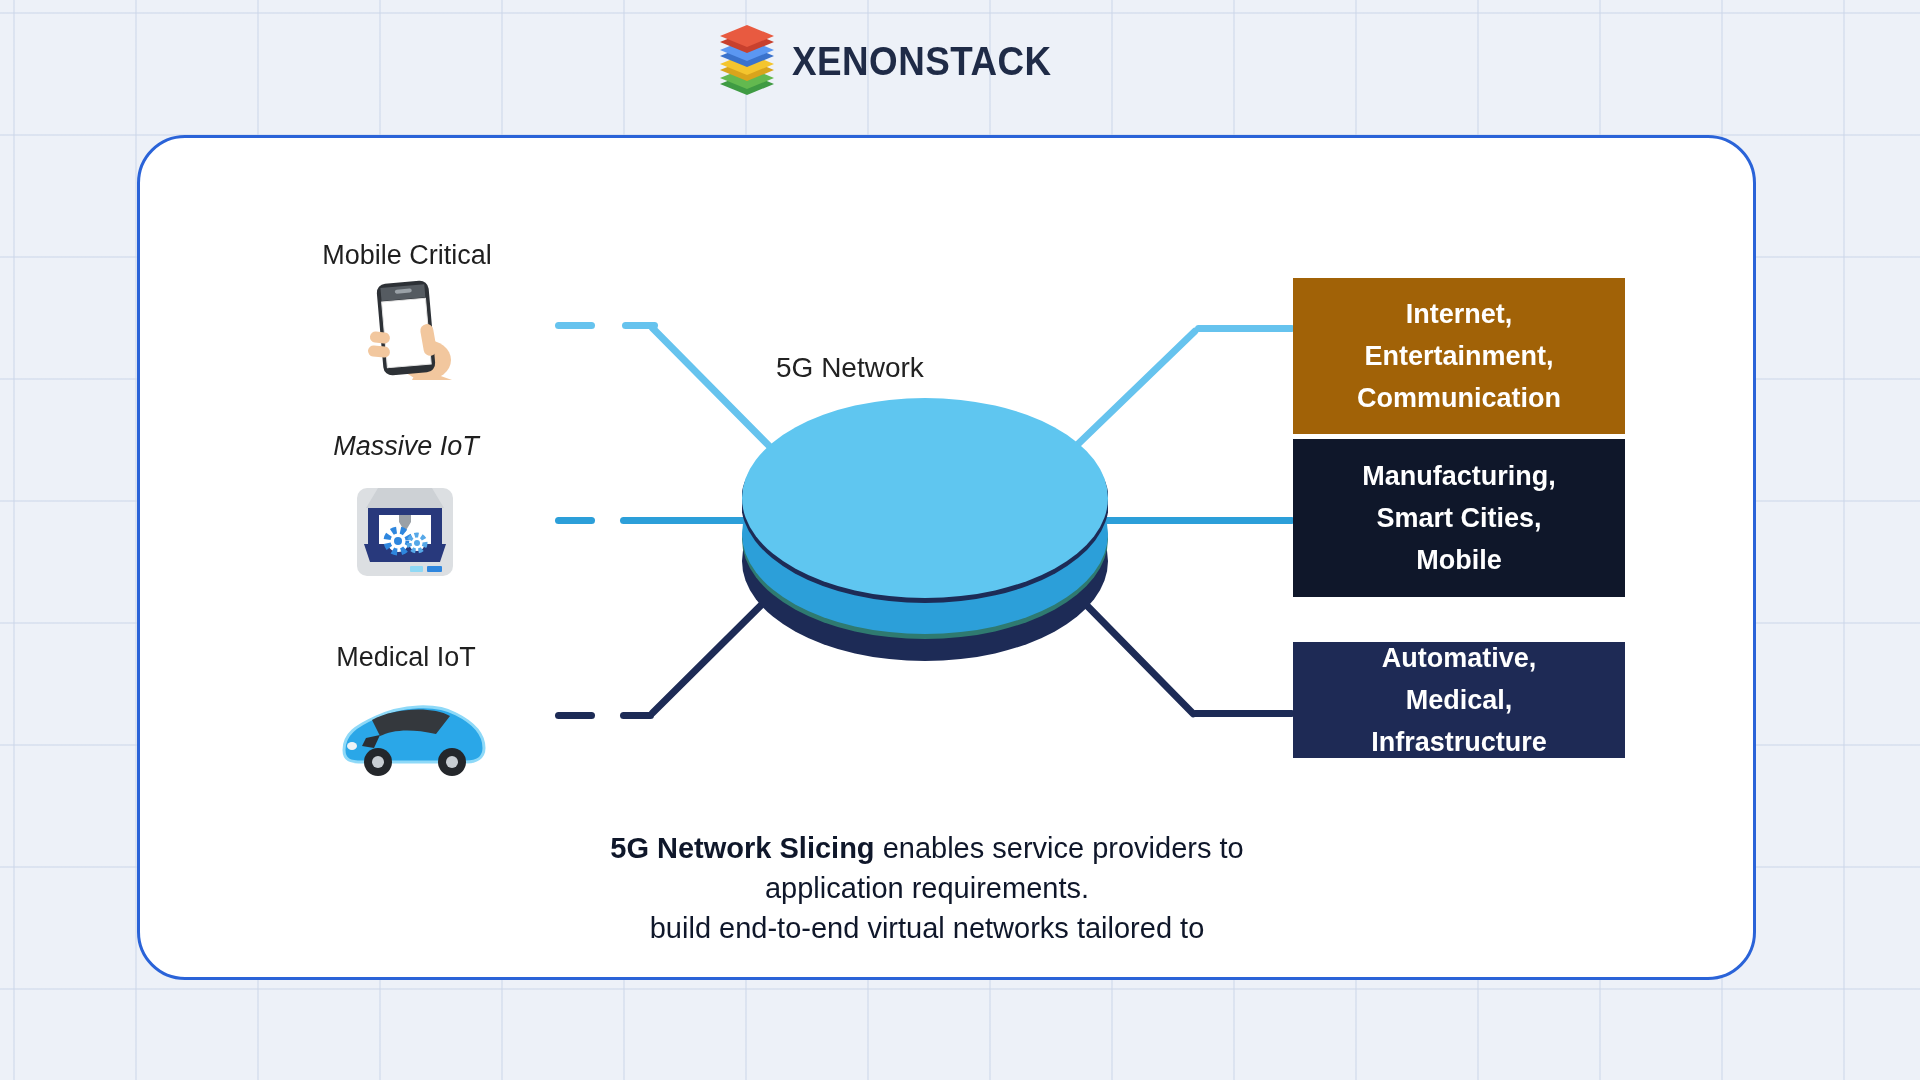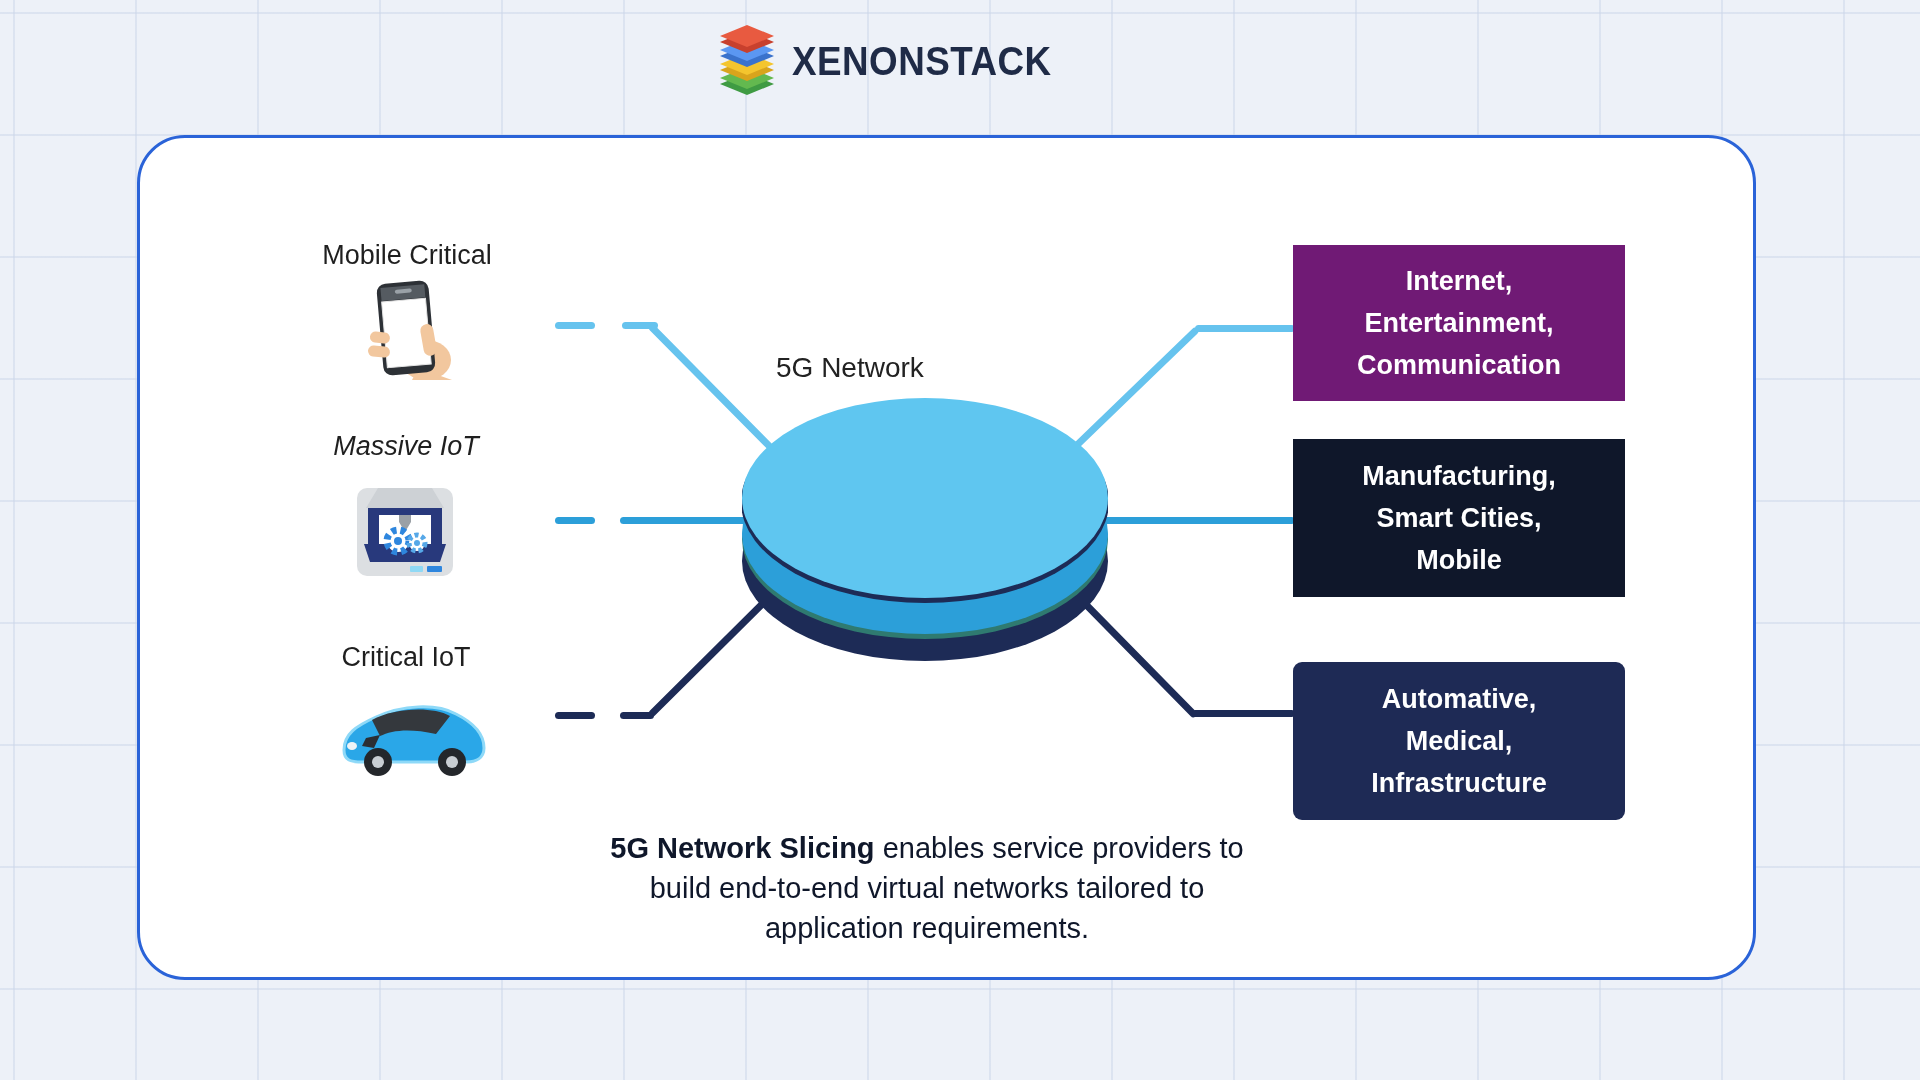--- a/index.html
+++ b/index.html
@@ -21,21 +21,21 @@
   
   .src-label{position:absolute;width:300px;text-align:center;font-size:27px;color:#1f1f1f;z-index:3;}
   .hub-label{position:absolute;left:776px;top:352px;width:300px;text-align:left;font-size:28px;color:#222;z-index:3;}
   
   .line{position:absolute;height:7px;border-radius:3.5px;z-index:2;transform-origin:left center;}
   .line.light{background:#66c3ee;}
   .line.mid{background:#2c9fd9;}
   .line.navy{background:#1d2b56;}
   
   .tbox{position:absolute;left:1293px;width:332px;display:flex;flex-direction:column;justify-content:center;align-items:center;color:#ffffff;font-size:27px;font-weight:bold;line-height:42px;text-align:center;z-index:3;}
-  .tbox--light{background:#701a75;}
+  .tbox--light{background:#a16207;margin-top:33px;}
   .tbox--mid{background:#0f172a;}
   .tbox--navy{background:#1e2a55;}
   .tbox span{display:block;}
   
   .caption{position:absolute;left:527px;top:799px;width:800px;text-align:center;font-size:29px;line-height:40px;color:#0f172a;z-index:3;}
   .caption .cap-line{display:block;}
   .caption strong,.caption .b{font-weight:bold;}
   .icon{position:absolute;z-index:3;line-height:0;}
   .disks{position:absolute;left:742px;top:398px;width:366px;height:265px;z-index:2;line-height:0;}
 </style>
@@ -107,21 +107,21 @@
     <polygon points="10,64 92,64 86,82 16,82" fill="#28397c"></polygon>
     <circle cx="44" cy="61" r="11" fill="#ffffff" stroke="#2e86de" stroke-width="7" stroke-dasharray="5 4"></circle>
     <circle cx="44" cy="61" r="4" fill="#2e86de"></circle>
     <circle cx="63" cy="63" r="8" fill="#ffffff" stroke="#56a8e8" stroke-width="5" stroke-dasharray="4 3"></circle>
     <circle cx="63" cy="63" r="3" fill="#56a8e8"></circle>
     <rect x="56" y="86" width="13" height="6" rx="1" fill="#8fd9f5"></rect>
     <rect x="73" y="86" width="15" height="6" rx="1" fill="#2e86de"></rect>
   </svg>
 </span>
 
-<div class="src-label" style="left:256px;top:642px;">Critical IoT</div>
+<div class="src-label" style="left:256px;top:642px;">Medical IoT</div>
 <span class="icon" style="left:336px;top:678px;">
   <svg width="156" height="106" viewBox="0 0 156 106">
     <path d="M8 72 C8 56 20 48 40 39 C66 27 100 25 120 36 C138 45 148 57 148 70 C148 80 140 84 130 84 L26 84 C14 84 8 82 8 72 Z" fill="#2aa7e8" stroke="#8ed9f8" stroke-width="3"></path>
     <path d="M36 42 C58 30 96 28 114 38 L100 56 C74 50 56 52 44 58 Z" fill="#34383d"></path>
     <path d="M30 60 L44 57 L38 70 L26 68 Z" fill="#2b2f34"></path>
     <circle cx="42" cy="84" r="14" fill="#24272b"></circle>
       <circle cx="42" cy="84" r="6" fill="#c9ced3"></circle>
     <circle cx="116" cy="84" r="14" fill="#24272b"></circle>
       <circle cx="116" cy="84" r="6" fill="#c9ced3"></circle>
     <ellipse cx="16" cy="68" rx="5" ry="4" fill="#eef3f6"></ellipse>
@@ -142,23 +142,23 @@
 <div class="tbox tbox--light" style="top:245px;height:156px;">
   <span>Internet,</span>
   <span>Entertainment,</span>
   <span>Communication</span>
 </div>
 <div class="tbox tbox--mid" style="top:439px;height:158px;">
   <span>Manufacturing,</span>
   <span>Smart Cities,</span>
   <span>Mobile</span>
 </div>
-<div class="tbox tbox--navy" style="top:662px;height:158px;border-radius:9px;">
+<div class="tbox tbox--navy" style="top:642px;height:116px;">
   <span>Automative,</span>
   <span>Medical,</span>
   <span>Infrastructure</span>
 </div>
 
 <p class="caption">
   <span class="b">5G Network Slicing</span><span> enables service providers to</span>
+  <span class="cap-line">application requirements.</span>
   <span class="cap-line">build end-to-end virtual networks tailored to</span>
-  <span class="cap-line">application requirements.</span>
 </p>
 
 </body></html>

